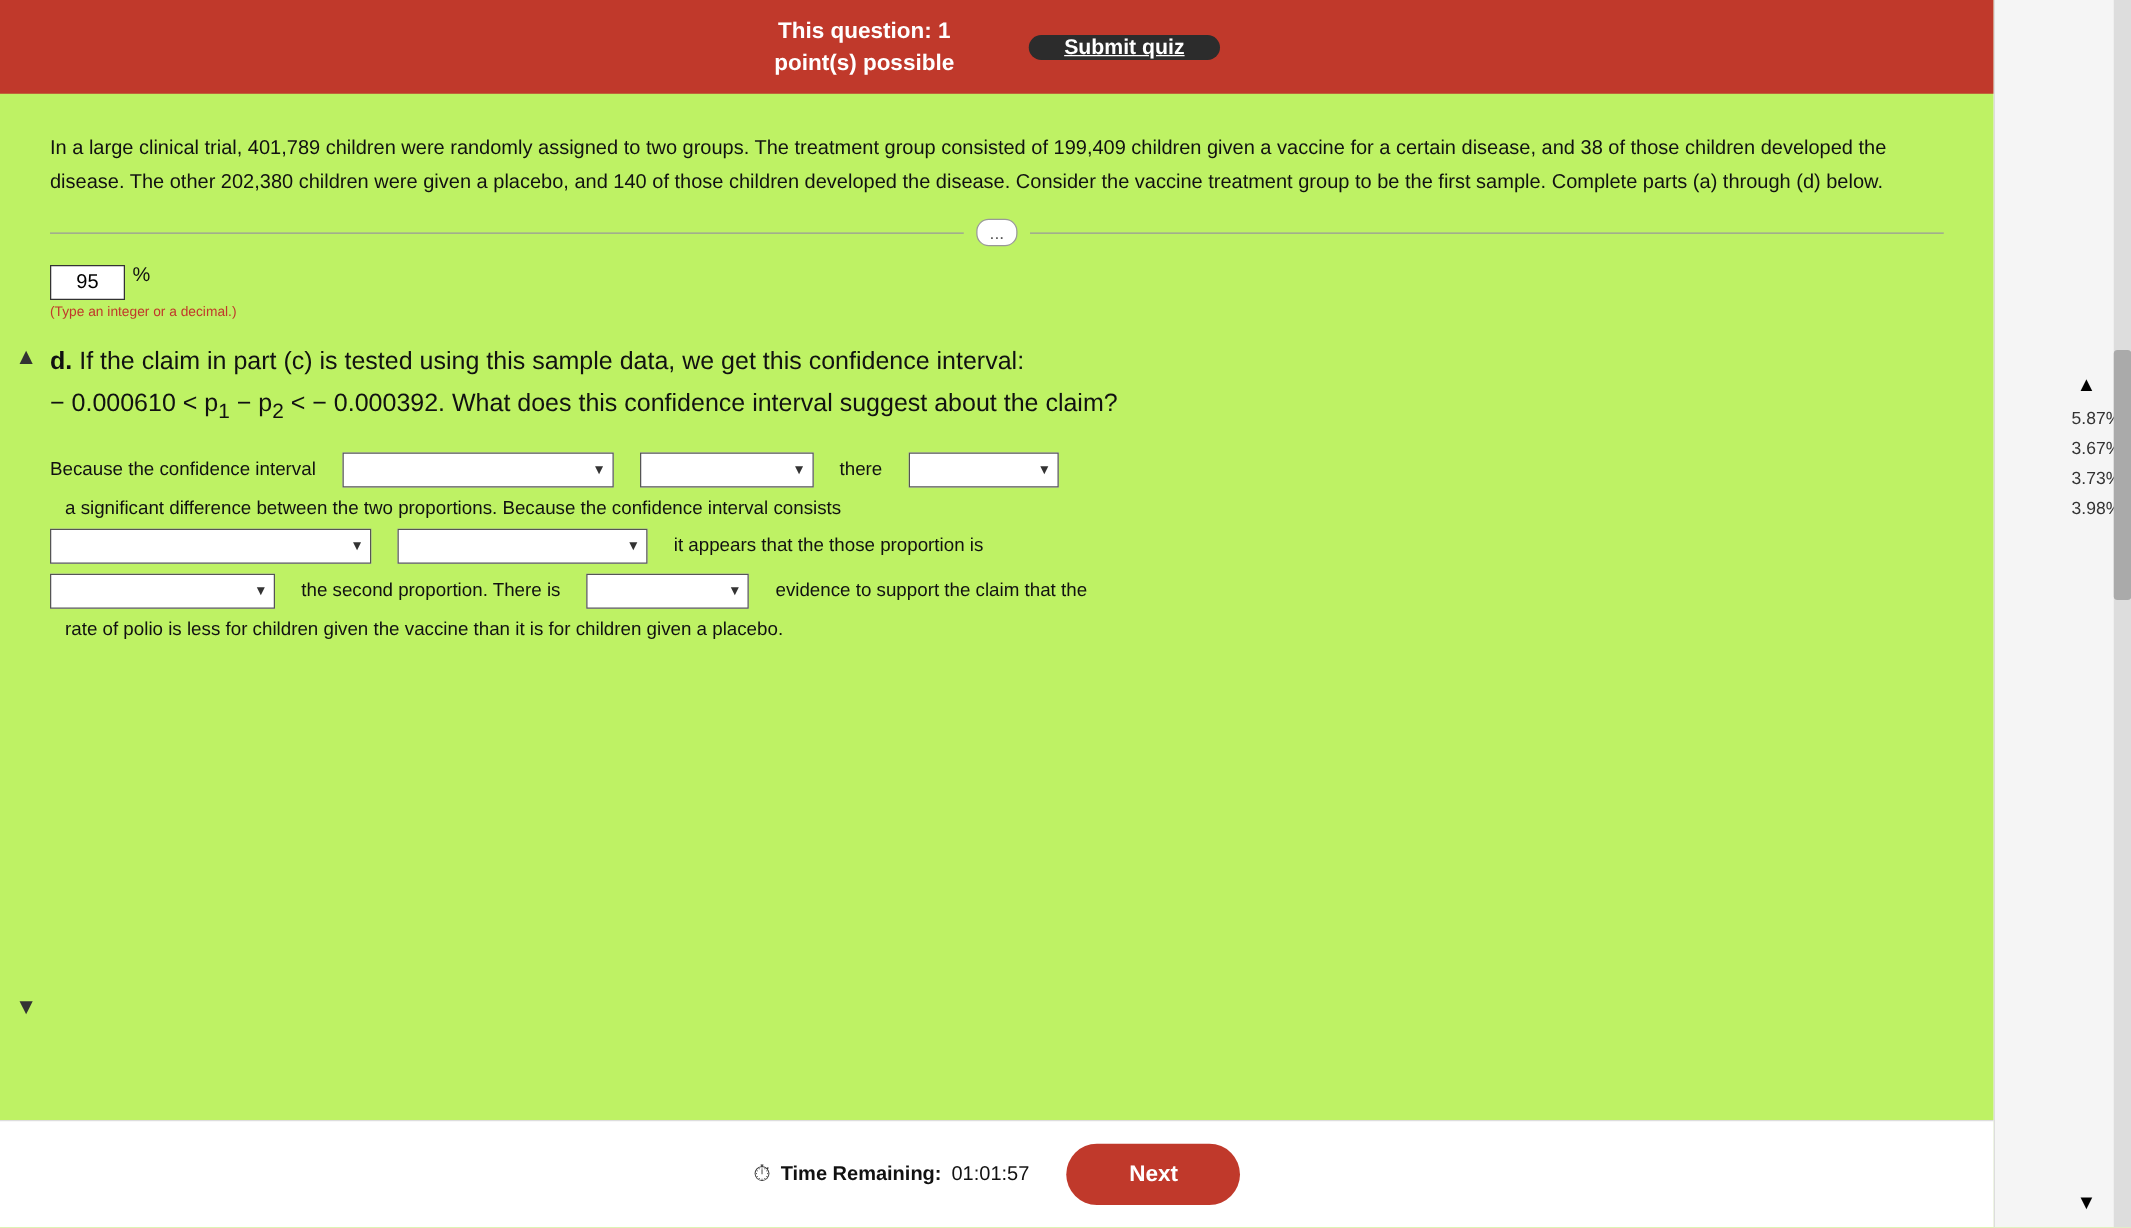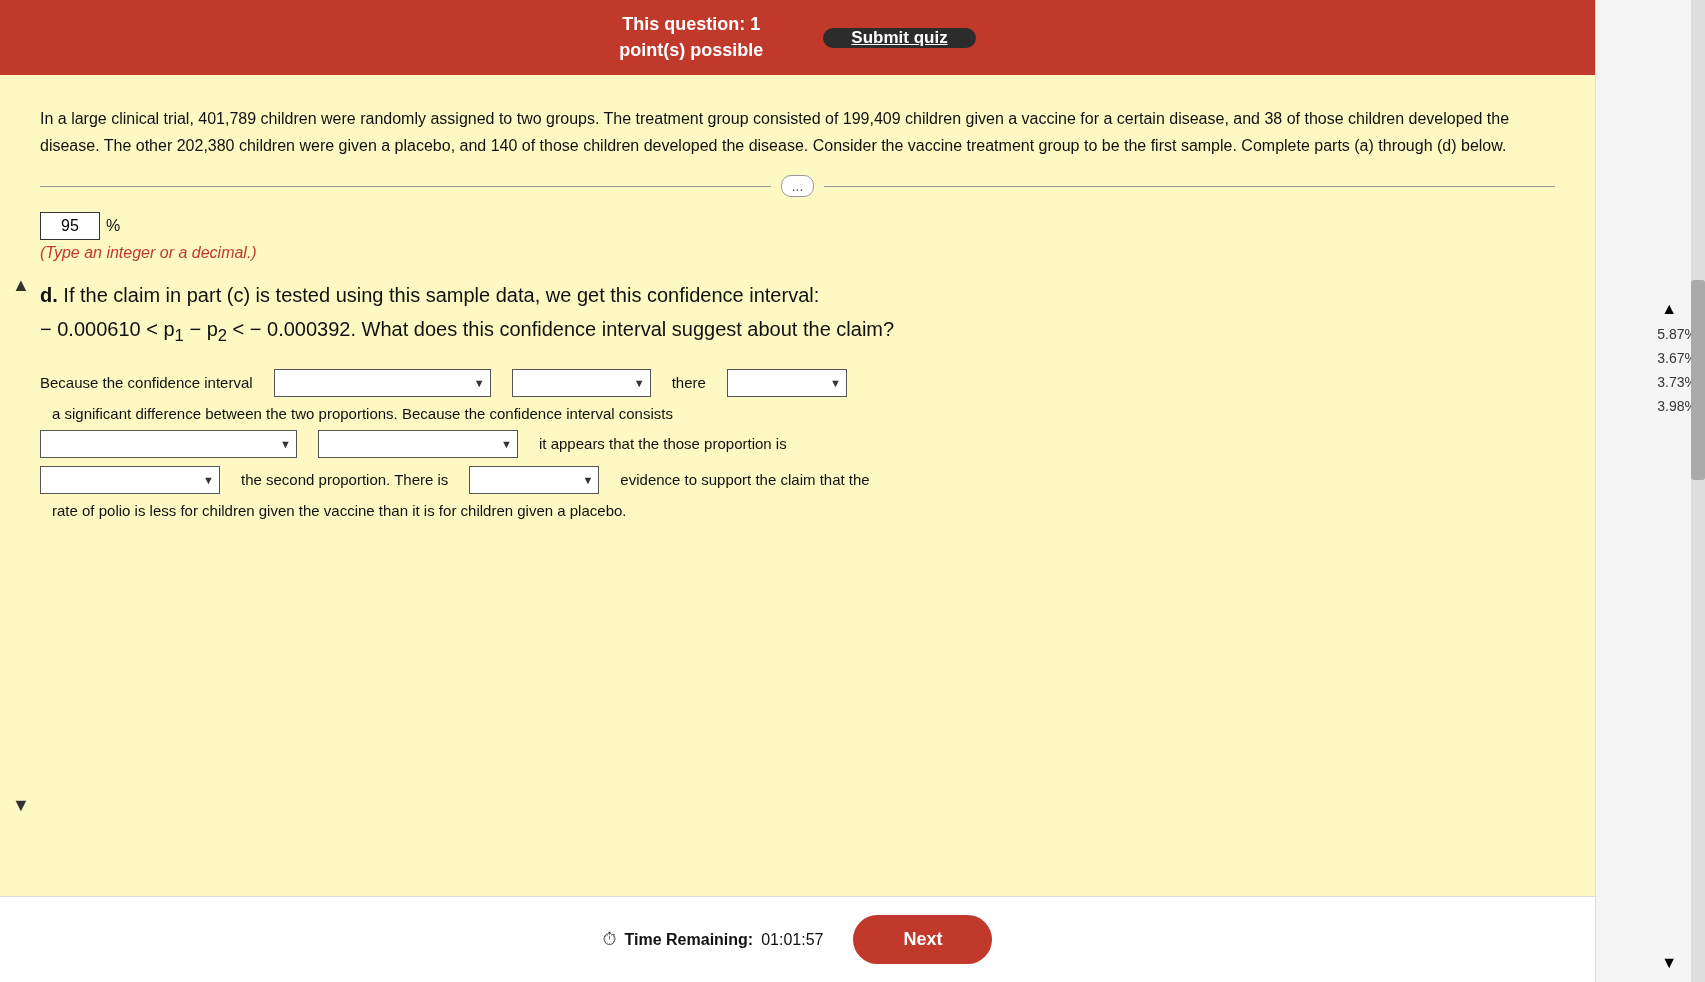--- a/index.html
+++ b/index.html
@@ -10,21 +10,21 @@
       width: 1705px;
       min-height: 982px;
       overflow: hidden;
     }
 
     
     .main-container {
       flex: 1;
       display: flex;
       flex-direction: column;
-      background: #fef9c3;
+      background: #bef264;
       position: relative;
     }
 
     
     .header-bar {
       background: #c0392b;
       padding: 12px 20px;
       display: flex;
       align-items: center;
       justify-content: center;
@@ -95,43 +95,41 @@
       background: #fff;
       border: 1px solid #999;
       border-radius: 10px;
       padding: 2px 10px;
       font-size: 14px;
       color: #555;
     }
 
     .confidence-level-row {
       display: flex;
-      align-items: center;
       gap: 6px;
       margin-bottom: 4px;
     }
 
     .confidence-input {
       border: 1px solid #333;
       padding: 4px 8px;
       font-size: 16px;
       width: 60px;
       text-align: center;
     }
 
     .percent-sign {
       font-size: 16px;
       color: #111;
     }
 
     .type-hint {
       color: #c0392b;
-      font-size: 16px;
+      font-size: 11px;
       margin-bottom: 16px;
-      font-style: italic;
     }
 
     .part-d-text {
       font-size: 20px;
       line-height: 1.7;
       color: #111;
       margin-bottom: 18px;
     }
 
     .part-d-text .bold-d {

